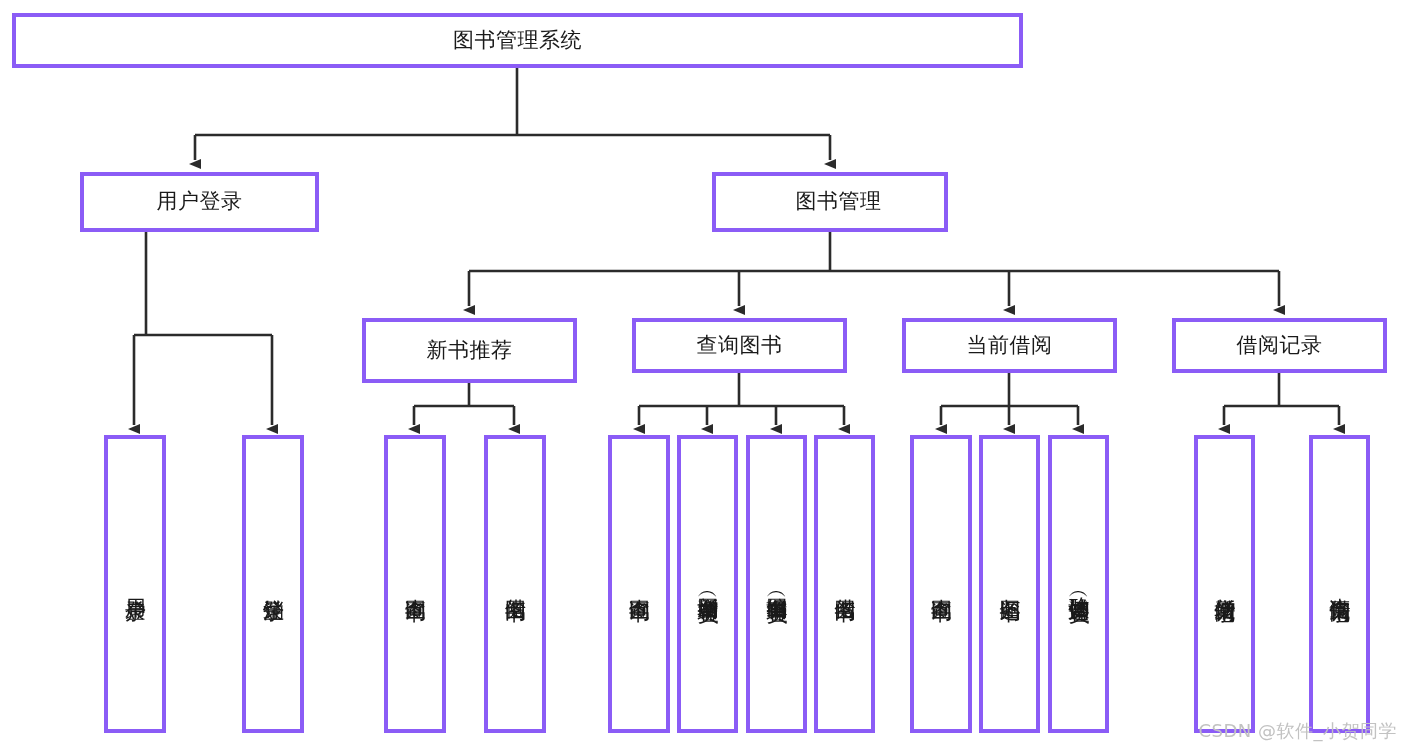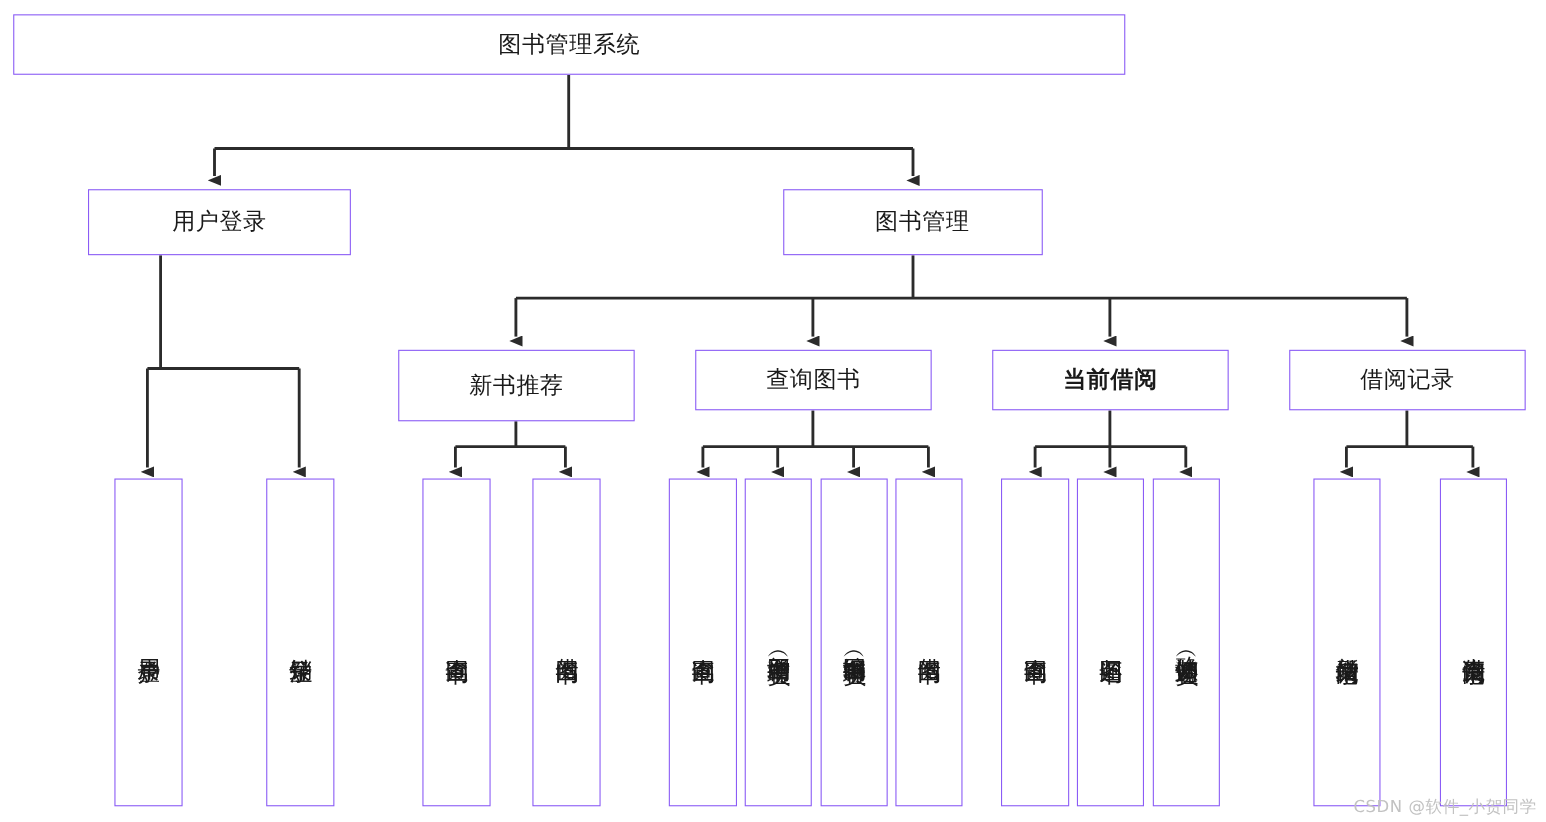--- a/index.html
+++ b/index.html
@@ -22,21 +22,21 @@
     left: 0;
     top: 0;
     width: 1405px;
     height: 747px;
     pointer-events: none;
   }
   .node {
     position: absolute;
     box-sizing: border-box;
     background: #ffffff;
-    border: 1px solid #8b5cf6;
+    border: 4px solid #8b5cf6;
     display: flex;
     align-items: center;
     justify-content: center;
     color: #1a1a1a;
   }
   .node.horiz {
     font-size: 21px;
     letter-spacing: 0.5px;
     line-height: 1.2;
   }
@@ -55,21 +55,21 @@
     text-align: center;
   }
   .node .label {
     display: block;
     text-align: center;
   }
   #watermark {
     position: absolute;
     right: 8px;
     bottom: 4px;
-    font-size: 15px;
+    font-size: 18px;
     color: #c2c2c2;
     letter-spacing: 0.5px;
     white-space: nowrap;
   }
 </style>
 </head>
 <body>
 
 <div id="canvas">
 
@@ -133,21 +133,21 @@
   <div class="node horiz" style="left:712px; top:172px; width:236px; height:60px;padding-left:17px;">
     <span class="label">图书管理</span>
   </div>
 
   <div class="node horiz" style="left:362px; top:318px; width:215px; height:65px;">
     <span class="label">新书推荐</span>
   </div>
   <div class="node horiz" style="left:632px; top:318px; width:215px; height:55px;">
     <span class="label">查询图书</span>
   </div>
-  <div class="node horiz" style="left:902px; top:318px; width:215px; height:55px;font-weight:bold;">
+  <div class="node horiz" style="left:902px; top:318px; width:215px; height:55px;">
     <span class="label">当前借阅</span>
   </div>
   <div class="node horiz" style="left:1172px; top:318px; width:215px; height:55px;">
     <span class="label">借阅记录</span>
   </div>
 
   <div class="node vert" style="left:104px; top:435px; width:62px; height:298px;">
     <span class="label">用户登录</span>
   </div>
   <div class="node vert" style="left:242px; top:435px; width:62px; height:298px;">

